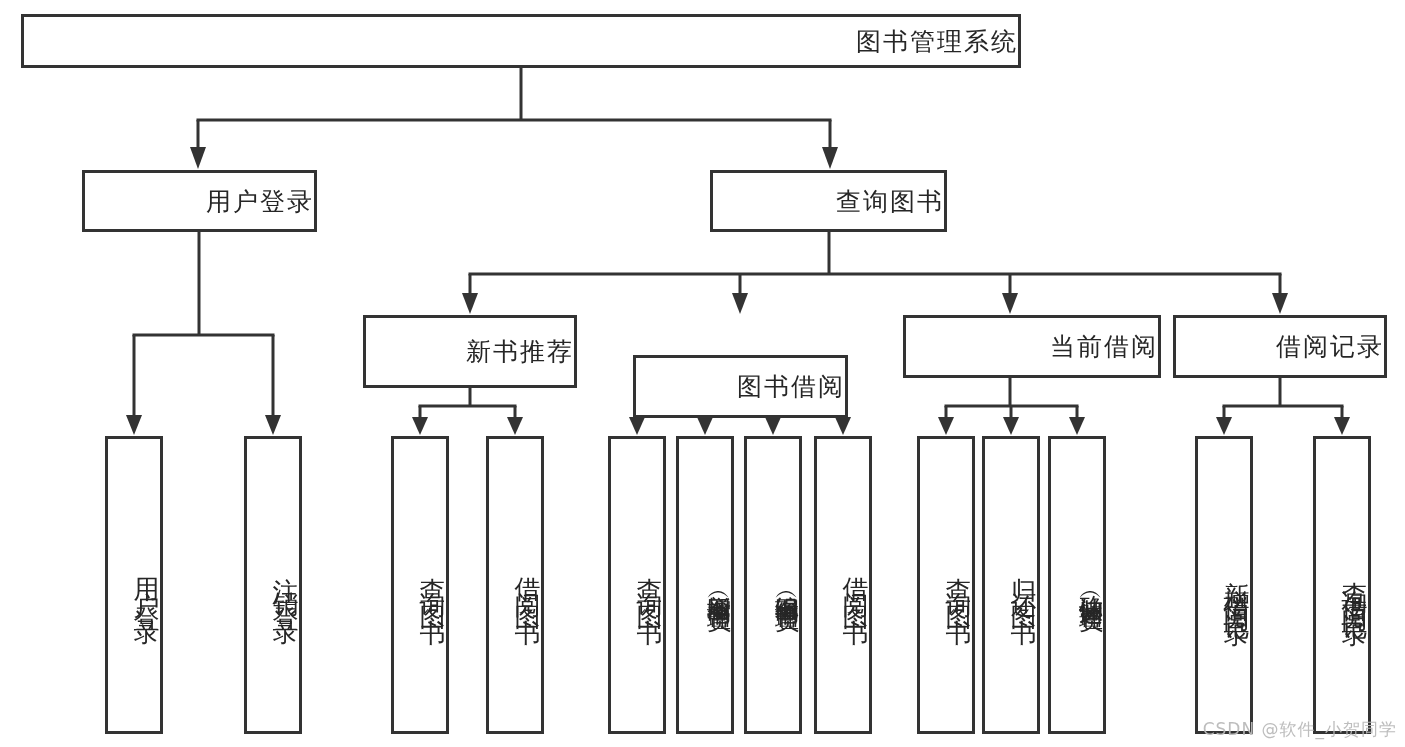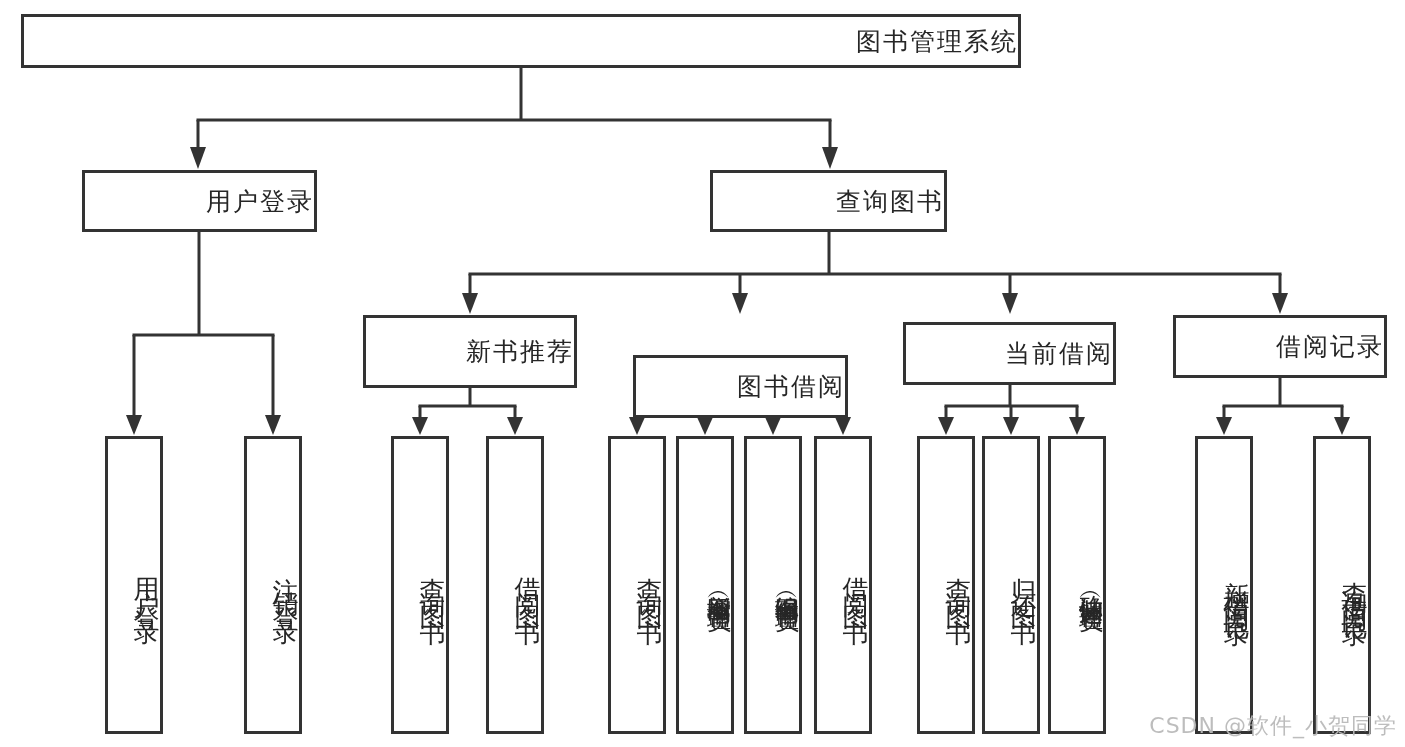--- a/index.html
+++ b/index.html
@@ -33,21 +33,21 @@
     font-size: 26px;
     letter-spacing: 14px;
     line-height: 1;
   }
   .box.v .lbl.mid  { letter-spacing: 8px; }
   .box.v .lbl.long { letter-spacing: 2px; font-size: 24px; }
   .watermark {
     position: absolute;
     right: 8px;
     bottom: 6px;
-    font-size: 22px;
+    font-size: 17px;
     color: rgba(185, 185, 185, 0.95);
     letter-spacing: 1px;
     white-space: nowrap;
     z-index: 5;
   }
 </style>
 </head>
 <body>
 
 <div class="canvas">
@@ -124,21 +124,21 @@
   <div class="box h" style="left:710px; top:170px; width:237px; height:62px;">
     <span class="lbl">查询图书</span>
   </div>
 
   <div class="box h" style="left:363px; top:315px; width:214px; height:73px;">
     <span class="lbl">新书推荐</span>
   </div>
   <div class="box h" style="left:633px; top:315px; width:215px; height:63px;margin-top:40px;">
     <span class="lbl">图书借阅</span>
   </div>
-  <div class="box h" style="left:903px; top:322px; width:213px; height:63px;padding-left:26px;">
+  <div class="box h" style="left:903px; top:315px; width:258px; height:63px;padding-left:26px;">
     <span class="lbl">当前借阅</span>
   </div>
   <div class="box h" style="left:1173px; top:315px; width:214px; height:63px;">
     <span class="lbl">借阅记录</span>
   </div>
 
   <div class="box v" style="left:105px; top:436px; width:58px; height:298px;">
     <span class="lbl">用户登录</span>
   </div>
   <div class="box v" style="left:244px; top:436px; width:58px; height:298px;">

